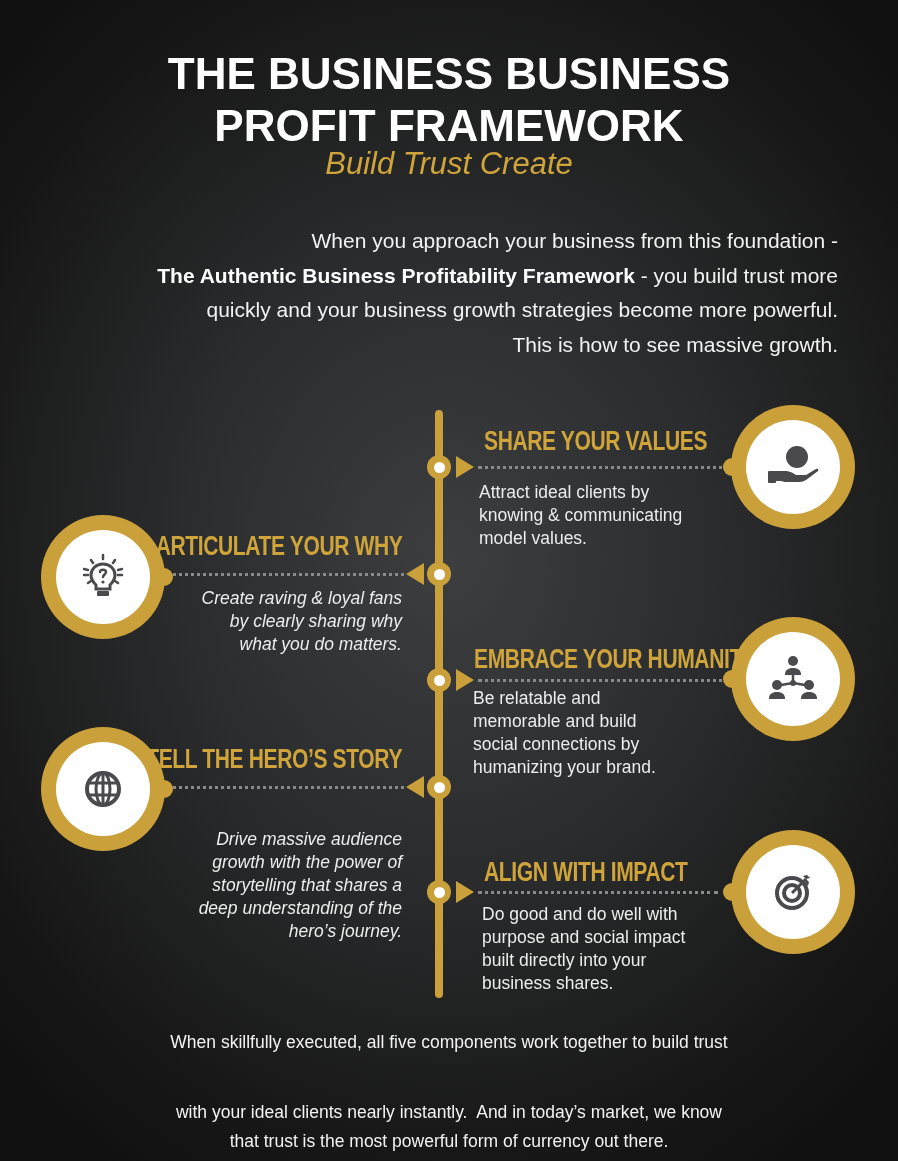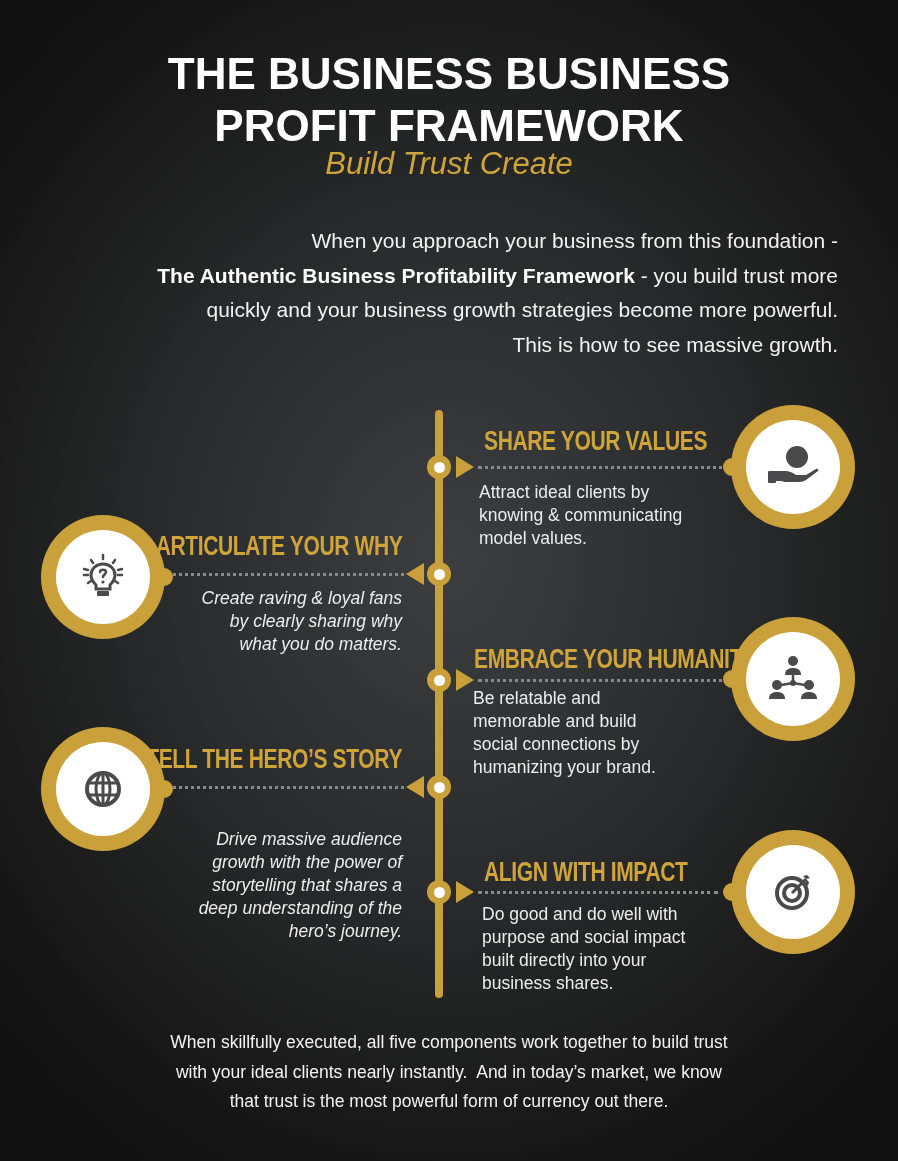--- a/index.html
+++ b/index.html
@@ -231,15 +231,15 @@
         <line x1="18" y1="20" x2="32" y2="6" stroke="#4a4a4c" stroke-width="3"></line>
         <path d="M29 3 l3 3 l4 -1 l-3 -3 z" fill="#4a4a4c"></path>
         <path d="M32 6 l3 3 l-1 4 l-3 -3 z" fill="#4a4a4c"></path>
       </svg>
     </div>
   </div>
 </div>
 
 <div class="outro">
   <div>When skillfully executed, all five components work together to build trust</div>
-  <div style="white-space:pre;">with your ideal clients nearly instantly.  And in today’s market, we know</div>
+  <div style="white-space:pre;margin-top:40px;">with your ideal clients nearly instantly.  And in today’s market, we know</div>
   <div>that trust is the most powerful form of currency out there.</div>
 </div>
 
 </body></html>

